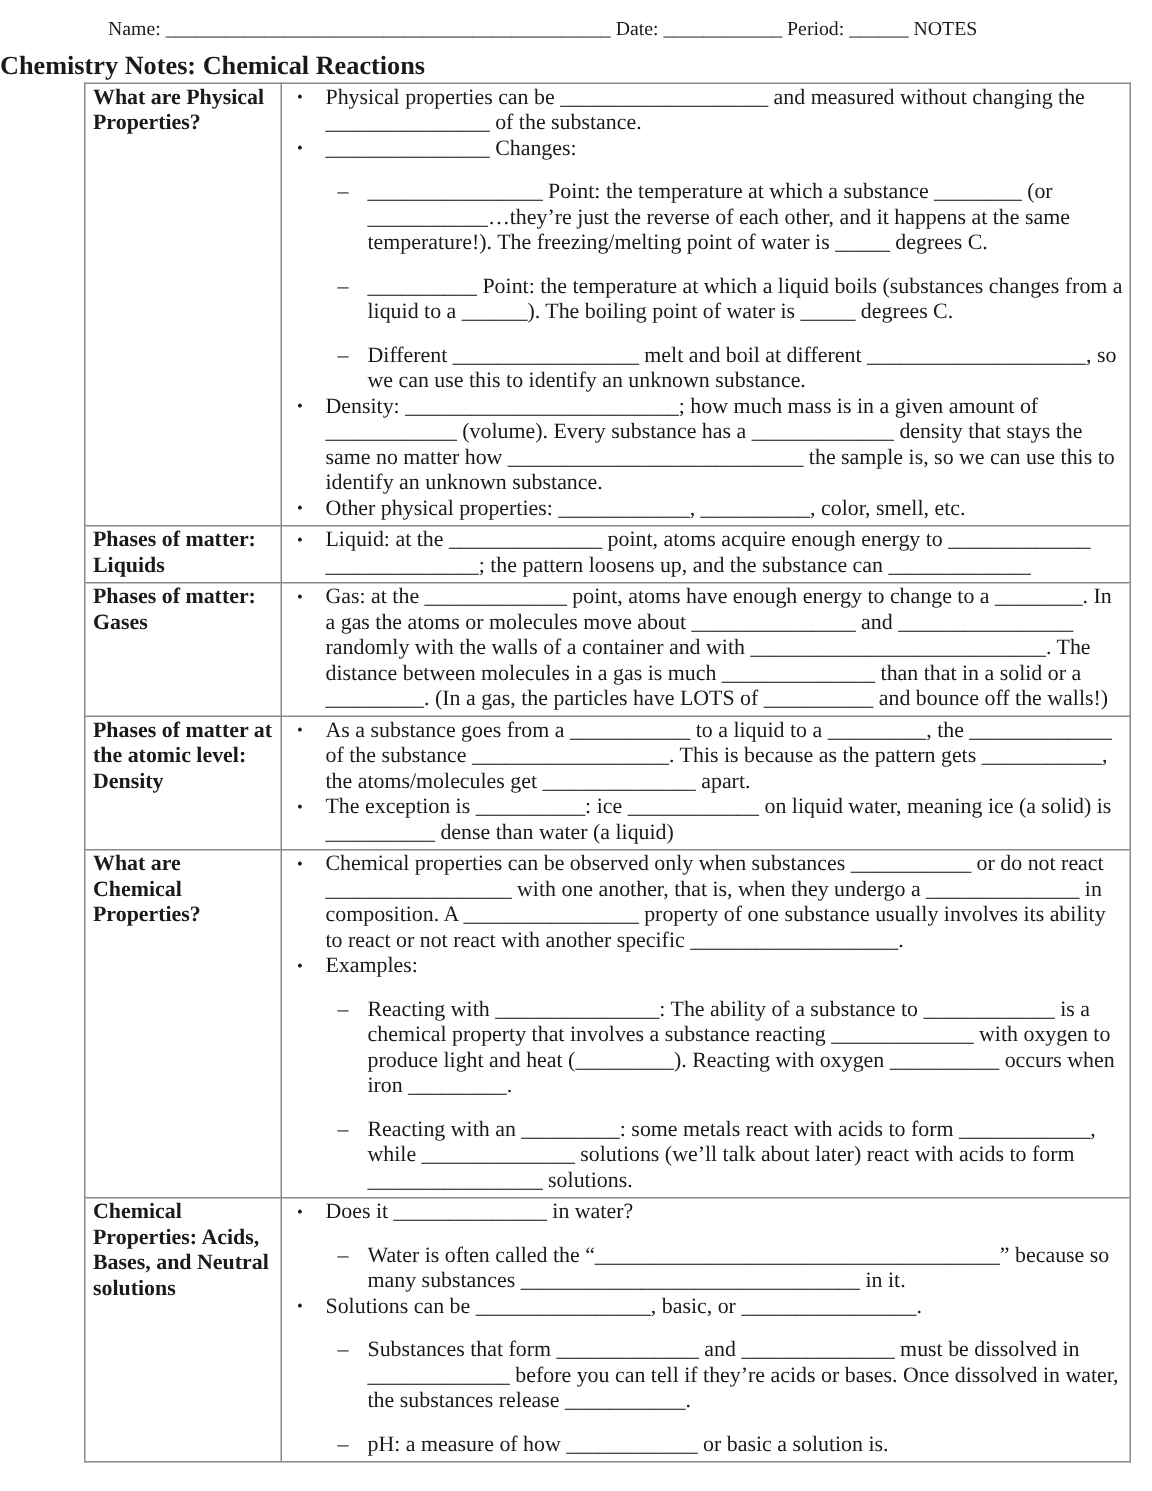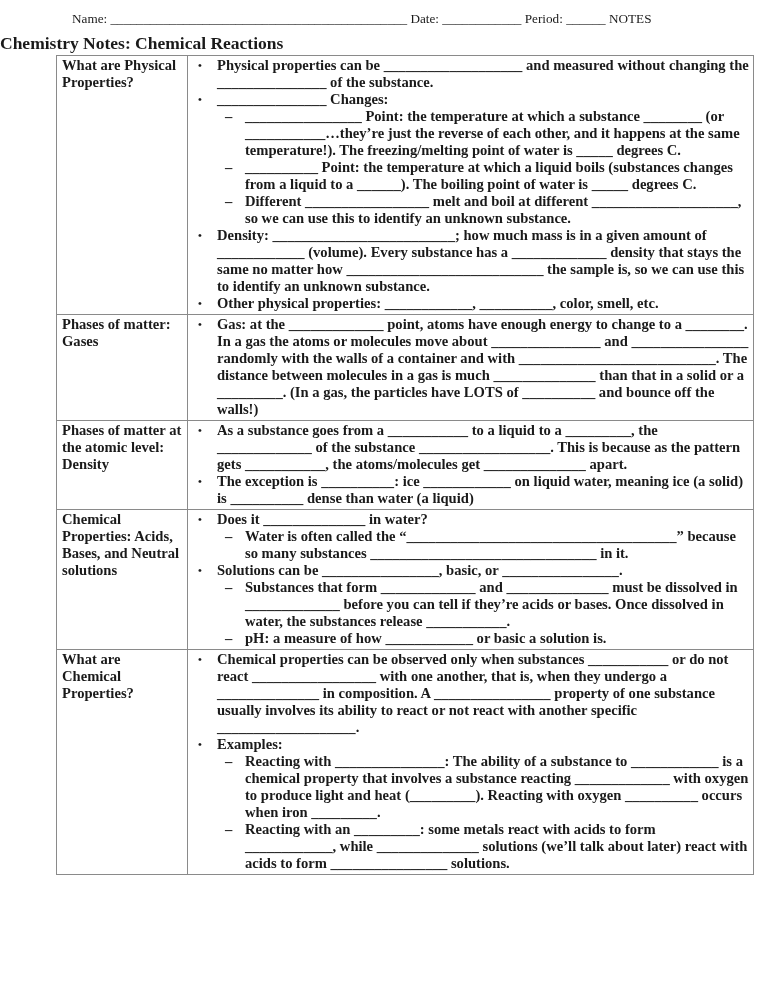--- a/index.html
+++ b/index.html
@@ -24,27 +24,27 @@
     width: 698px; border-collapse: collapse; table-layout: fixed;
     font-family: "Liberation Serif", serif;
     font-size: 14.6px; line-height: 17px;
   }
   table.notes td {
     border: 1.5px solid #8a8a8a;
     vertical-align: top; padding: 1px 4px 2px 5px;
   }
   td.label-cell { width: 121px; font-weight: bold; }
   td.content-cell { padding-left: 0; }
-  ul.bullets { list-style: none; margin: 0; padding: 0; font-weight: bold; }
+  ul.bullets { list-style: none; margin: 0; padding: 0; }
   ul.bullets > li { position: relative; padding-left: 24px; }
   ul.bullets > li::before {
     content: "\2022"; position: absolute; left: 5px; top: 0; font-size: 11px;
   }
   ul.dashes { list-style: none; margin: 0; padding: 0; }
-  ul.dashes > li { position: relative; padding-left: 28px; margin-left: 0; }
+  ul.dashes > li { position: relative; padding-left: 28px; margin-left: 0; margin-top: 12px; }
   ul.dashes > li::before {
     content: "\2013"; position: absolute; left: 8px; top: 0;
   }
 </style>
 </head>
 <body>
 
 <div class="header-line">Name: _____________________________________________ Date: ____________ Period: ______ NOTES</div>
 <div class="title">Chemistry Notes: Chemical Reactions</div>
 
@@ -64,20 +64,28 @@
             <li>Different _________________ melt and boil at different ____________________, so we can use this to identify an unknown substance.</li>
           </ul>
         </li>
         <li>Density: _________________________; how much mass is in a given amount of ____________ (volume). Every substance has a _____________ density that stays the same no matter how ___________________________ the sample is, so we can use this to identify an unknown substance.</li>
         <li>Other physical properties: ____________, __________, color, smell, etc.</li>
       </ul>
     </td>
   </tr>
 
 
+  <tr style="height:35px;">
+    <td class="label-cell">Phases of matter: Liquids</td>
+    <td class="content-cell">
+      <ul class="bullets">
+        <li>Liquid: at the ______________ point, atoms acquire enough energy to _____________ ______________; the pattern loosens up, and the substance can _____________</li>
+      </ul>
+    </td>
+  </tr>
 
   <tr style="height:84px;">
     <td class="label-cell">Phases of matter: Gases</td>
     <td class="content-cell">
       <ul class="bullets">
         <li>Gas: at the _____________ point, atoms have enough energy to change to a ________. In a gas the atoms or molecules move about _______________ and ________________ randomly with the walls of a container and with ___________________________. The distance between molecules in a gas is much ______________ than that in a solid or a _________. (In a gas, the particles have LOTS of __________ and bounce off the walls!)</li>
       </ul>
     </td>
   </tr>
 
@@ -85,50 +93,50 @@
     <td class="label-cell">Phases of matter at the atomic level: Density</td>
     <td class="content-cell">
       <ul class="bullets">
         <li>As a substance goes from a ___________ to a liquid to a _________, the _____________ of the substance __________________. This is because as the pattern gets ___________, the atoms/molecules get ______________ apart.</li>
         <li>The exception is __________: ice ____________ on liquid water, meaning ice (a solid) is __________ dense than water (a liquid)</li>
       </ul>
     </td>
   </tr>
 
 
+  <tr style="height:208px;">
+    <td class="label-cell">What are Chemical Properties?</td>
+    <td class="content-cell">
+      <ul class="bullets">
+        <li>Chemical properties can be observed only when substances ___________ or do not react _________________ with one another, that is, when they undergo a ______________ in composition.  A ________________ property of one substance usually involves its ability to react or not react with another specific ___________________.</li>
+        <li>
+          <span>Examples:</span>
+          <ul class="dashes">
+            <li>Reacting with _______________: The ability of a substance to ____________ is a chemical property that involves a substance reacting _____________ with oxygen to produce light and heat (_________). Reacting with oxygen __________ occurs when iron _________.</li>
+            <li>Reacting with an _________: some metals react with acids to form ____________, while ______________ solutions (we’ll talk about later) react with acids to form ________________ solutions.</li>
+          </ul>
+        </li>
+      </ul>
+    </td>
+  </tr>
+
   <tr style="height:138px;">
     <td class="label-cell">Chemical Properties: Acids, Bases, and Neutral solutions</td>
     <td class="content-cell">
       <ul class="bullets">
         <li>
           <span>Does it ______________ in water?</span>
           <ul class="dashes">
             <li>Water is often called the “_____________________________________” because so many substances _______________________________ in it.</li>
           </ul>
         </li>
         <li>
           <span>Solutions can be ________________, basic, or ________________.</span>
           <ul class="dashes">
             <li>Substances that form _____________ and ______________ must be dissolved in _____________ before you can tell if they’re acids or bases. Once dissolved in water, the substances release ___________.</li>
             <li>pH: a measure of how ____________ or basic a solution is.</li>
           </ul>
         </li>
       </ul>
     </td>
   </tr>
-
-  <tr style="height:208px;">
-    <td class="label-cell">What are Chemical Properties?</td>
-    <td class="content-cell">
-      <ul class="bullets">
-        <li>Chemical properties can be observed only when substances ___________ or do not react _________________ with one another, that is, when they undergo a ______________ in composition.  A ________________ property of one substance usually involves its ability to react or not react with another specific ___________________.</li>
-        <li>
-          <span>Examples:</span>
-          <ul class="dashes">
-            <li>Reacting with _______________: The ability of a substance to ____________ is a chemical property that involves a substance reacting _____________ with oxygen to produce light and heat (_________). Reacting with oxygen __________ occurs when iron _________.</li>
-            <li>Reacting with an _________: some metals react with acids to form ____________, while ______________ solutions (we’ll talk about later) react with acids to form ________________ solutions.</li>
-          </ul>
-        </li>
-      </ul>
-    </td>
-  </tr>
 </tbody>
   </table>
 
 </body></html>

